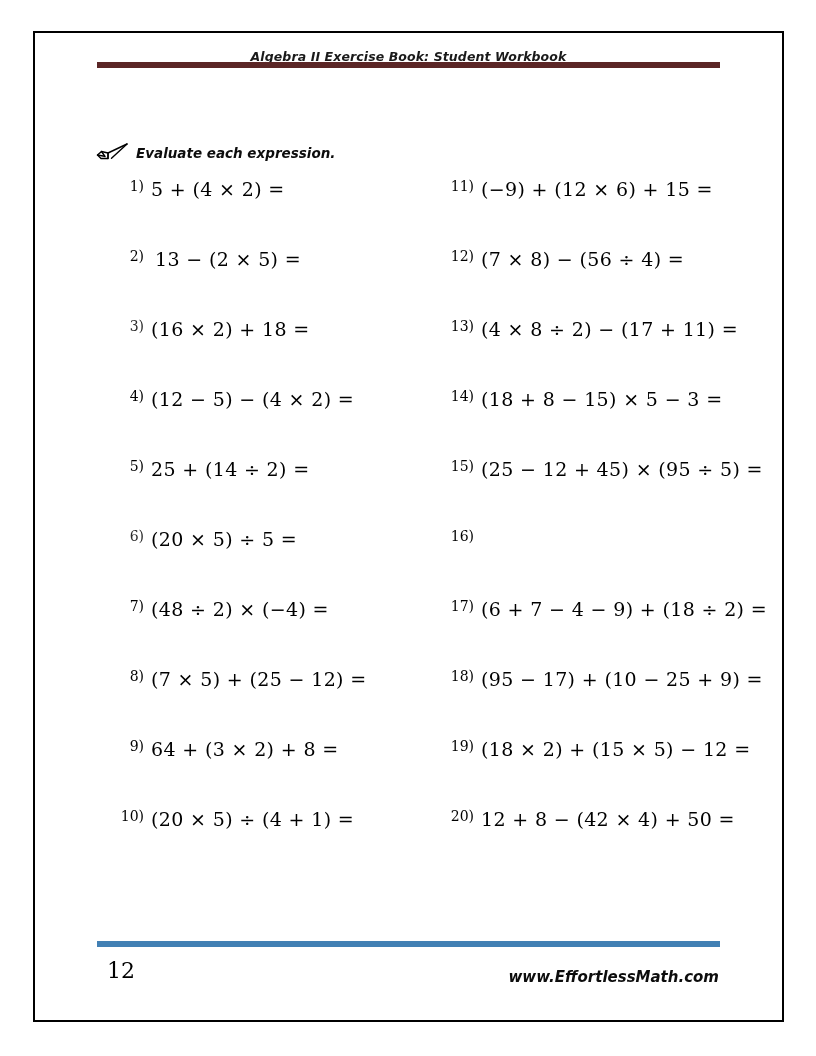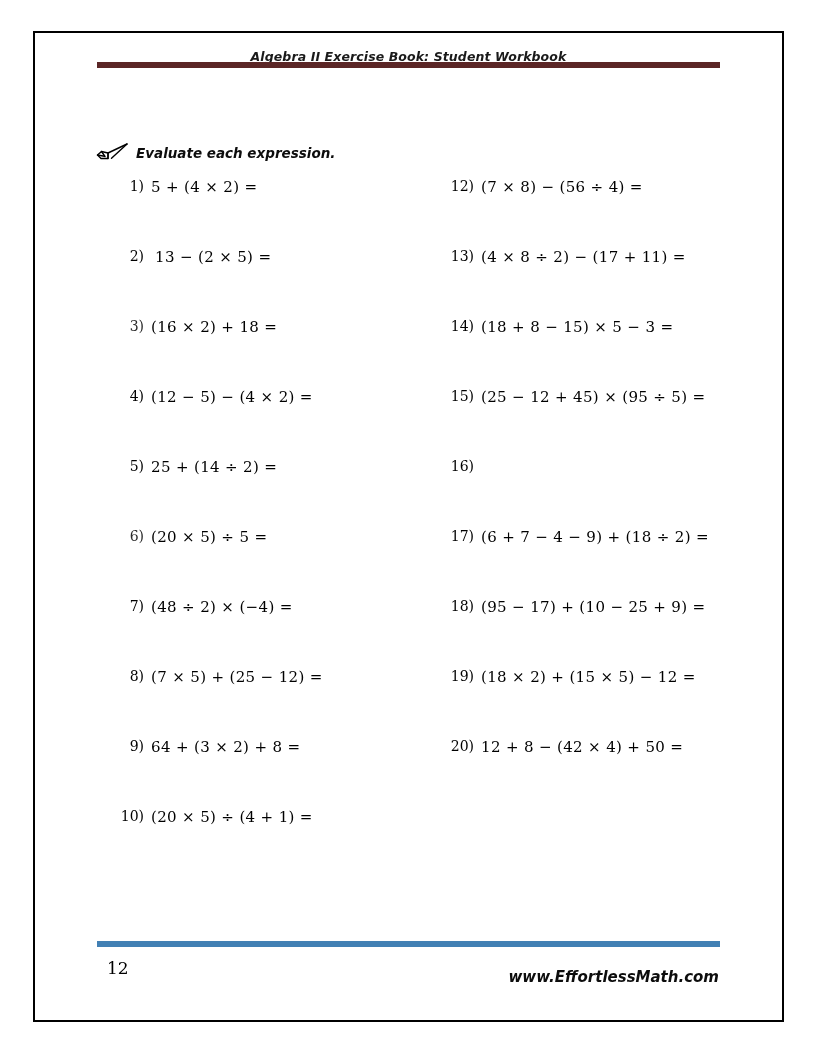--- a/index.html
+++ b/index.html
@@ -118,21 +118,21 @@
   }
   .problem .num {
     display: inline-block;
     min-width: 26px;
     text-align: right;
     font-size: 14px;
     padding-right: 7px;
     flex: 0 0 auto;
   }
   .problem .expr {
-    font-size: 15px;
+    font-size: 19px;
     letter-spacing: .35px;
   }
   
   #col-left .problem:nth-child(2) .expr { padding-left: 4px; }
   #col-left .problem:nth-child(3) .num,
   #col-left .problem:nth-child(6) .num { color: #2b2b2b; }
 
   
   #footer-rule {
     position: absolute;
@@ -140,21 +140,21 @@
     top: 941px;
     width: 623px;
     height: 6px;
     background: #4280B4;
   }
   #page-number {
     position: absolute;
     left: 107px;
     top: 958px;
     font-family: "DejaVu Serif", serif;
-    font-size: 17px;
+    font-size: 22px;
     color: #000000;
   }
   #site-url {
     position: absolute;
     right: 97px;
     top: 968px;
     font-family: "DejaVu Sans", sans-serif;
     font-style: italic;
     font-weight: bold;
     font-size: 15px;
@@ -227,20 +227,24 @@
       <span class="expr">64 + (3 × 2) + 8 =</span>
     </div>
     <div class="problem">
       <span class="num">10)</span>
       <span class="expr">(20 × 5) ÷ (4 + 1) =</span>
     </div>
   </div>
 
   <div id="col-right" class="column">
     <div class="problem">
+      <span class="num">11)</span>
+      <span class="expr">(−9) + (12 × 6) + 15 =</span>
+    </div>
+    <div class="problem">
       <span class="num">12)</span>
       <span class="expr">(7 × 8) − (56 ÷ 4) =</span>
     </div>
     <div class="problem">
       <span class="num">13)</span>
       <span class="expr">(4 × 8 ÷ 2) − (17 + 11) =</span>
     </div>
     <div class="problem">
       <span class="num">14)</span>
       <span class="expr">(18 + 8 − 15) ×  5 − 3 =</span>

